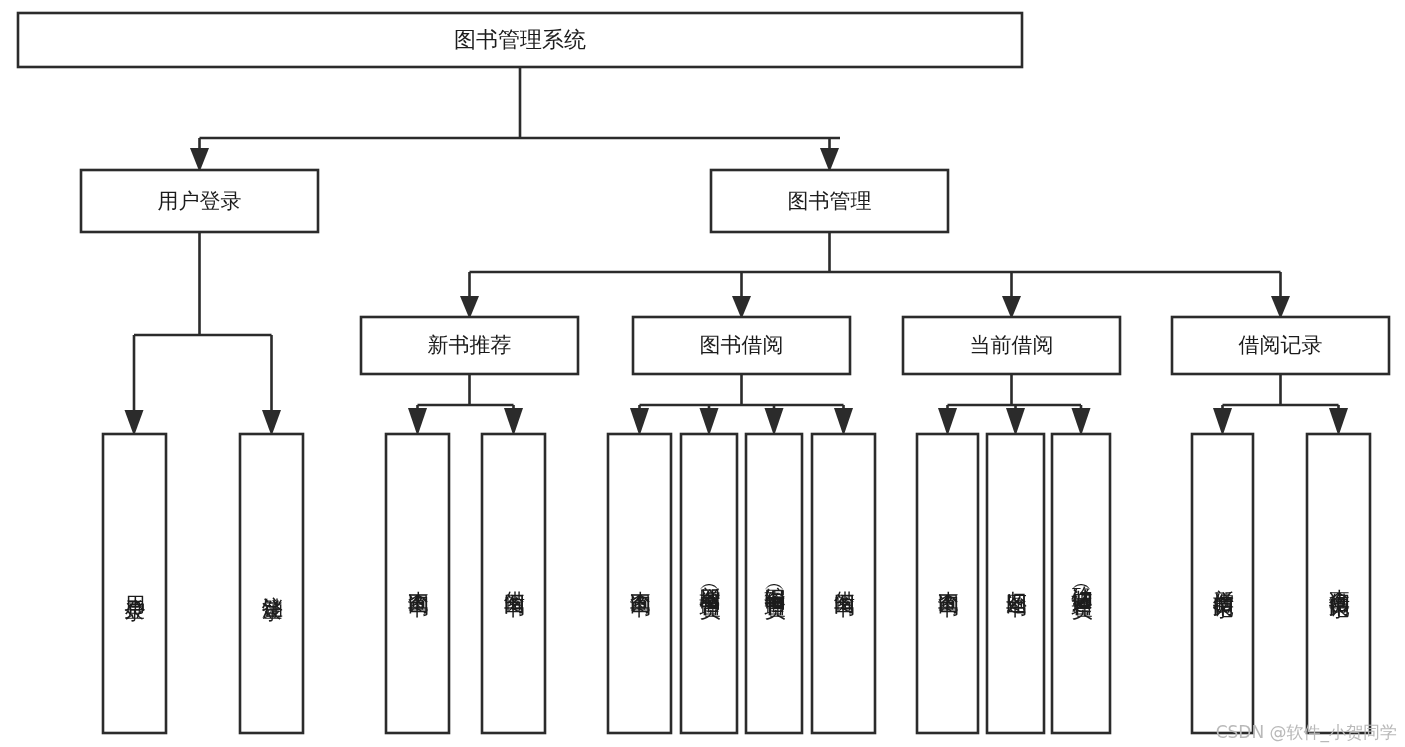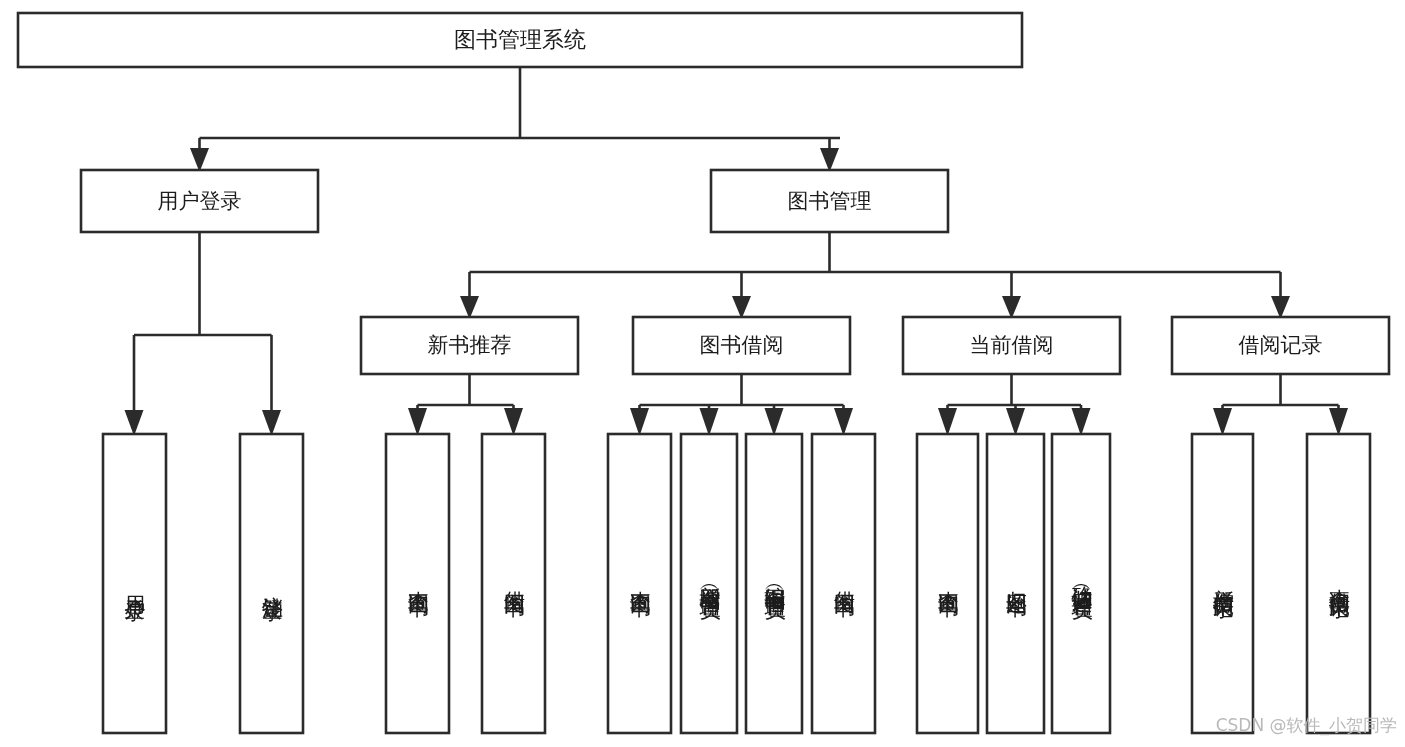--- a/index.html
+++ b/index.html
@@ -59,21 +59,21 @@
     writing-mode: vertical-rl;
     text-orientation: upright;
     letter-spacing: 2px;
   }
   .node-label-root {
     font-size: 22px;
   }
   .watermark {
     position: absolute;
     right: 8px;
-    bottom: 10px;
+    bottom: 3px;
     font-family: "DejaVu Sans", "Liberation Sans", sans-serif;
     font-size: 17px;
     color: #b9b9b9;
     white-space: nowrap;
     user-select: none;
   }
 </style>
 </head>
 <body>
 

